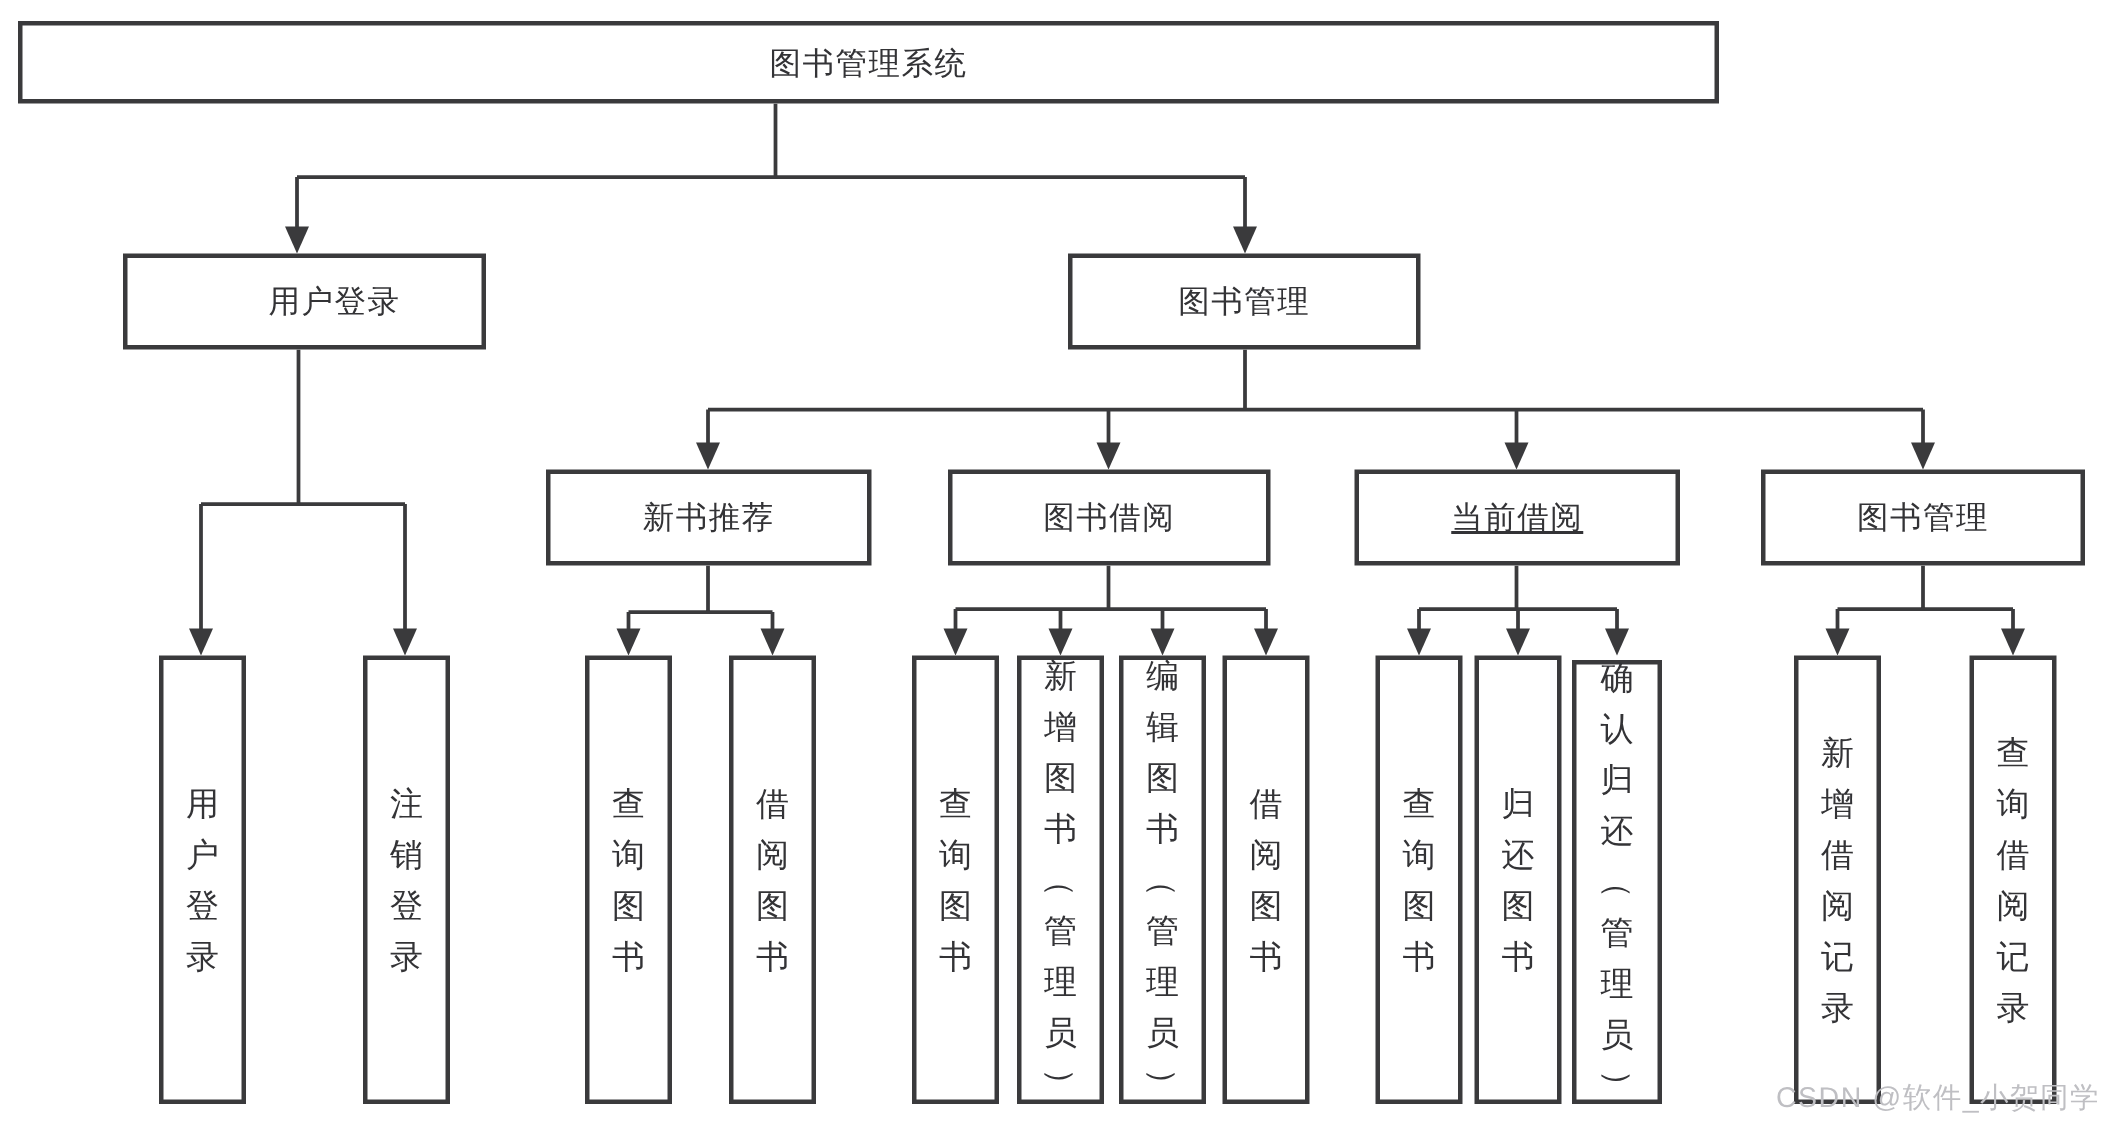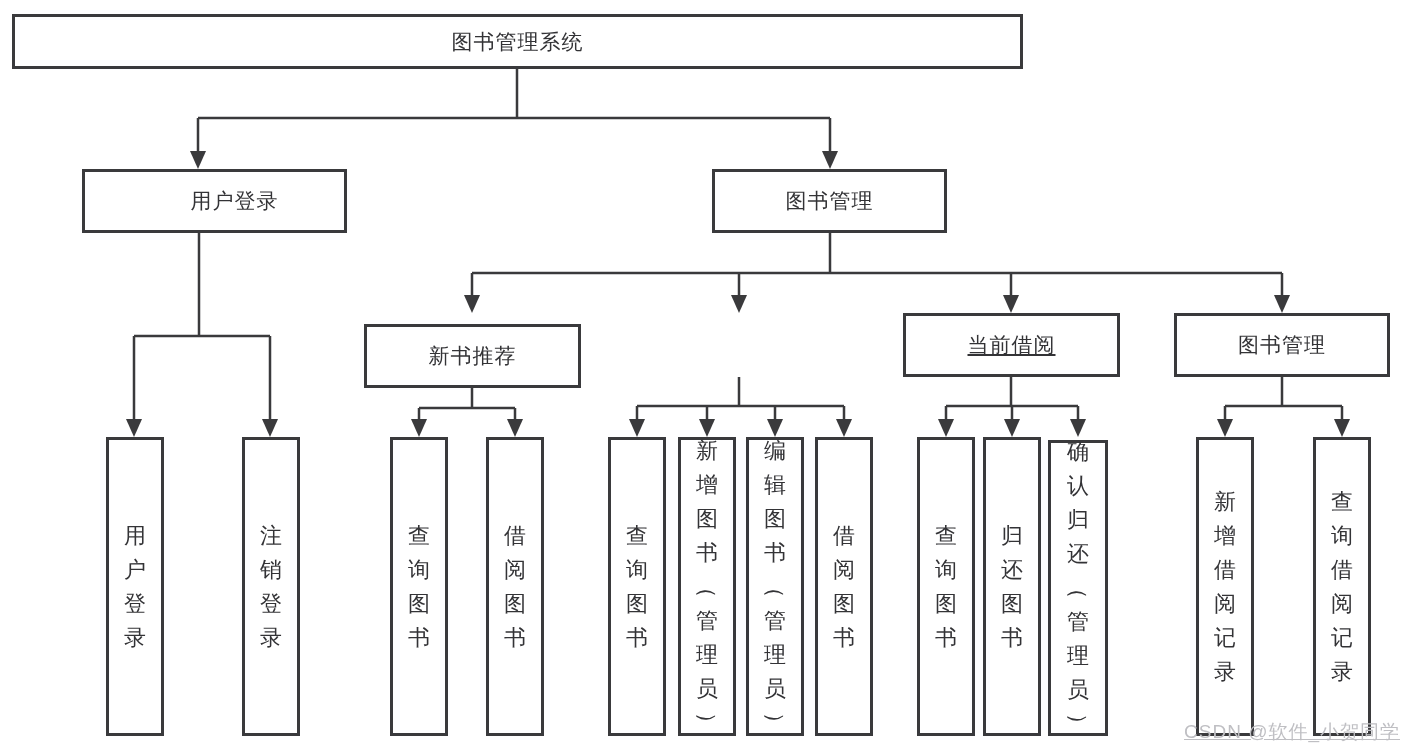--- a/index.html
+++ b/index.html
@@ -43,21 +43,20 @@
   }
   .vtext span.rot { transform: rotate(90deg); }
   .watermark {
     position: absolute;
     right: 5px;
     bottom: 2px;
     font-size: 19px;
     color: #bfbfc3;
     letter-spacing: 1px;
     white-space: nowrap;
-    text-decoration: underline;
   }
 </style>
 </head>
 <body>
 
 <div class="canvas">
 
   <svg class="wires" viewBox="0 0 1405 747" aria-hidden="true">
     <g stroke="#3a3a3c" stroke-width="2.5" fill="none">
       <path d="M517 69 V118 M198 118 H830 M198 118 V154 M830 118 V154"></path>
@@ -84,26 +83,27 @@
       <polygon points="775,437 767,419 783,419"></polygon>
       <polygon points="844,437 836,419 852,419"></polygon>
       <polygon points="946,437 938,419 954,419"></polygon>
       <polygon points="1012,437 1004,419 1020,419"></polygon>
       <polygon points="1078,437 1070,419 1086,419"></polygon>
       <polygon points="1225,437 1217,419 1233,419"></polygon>
       <polygon points="1342,437 1334,419 1350,419"></polygon>
     </g>
   </svg>
 
-  <div class="node hbox" style="left:12px; top:14px; width:1011px; height:55px;">图书管理系统</div>
-
-  <div class="node hbox" style="left:82px; top:169px; width:265px; height:64px;padding-left:40px;">用户登录</div>
+  <div class="node hbox" style="left:12px; top:14px; width:1134px; height:55px;">图书管理系统</div>
+
+  <div class="node hbox" style="left:82px; top:169px; width:242px; height:64px;padding-left:40px;">用户登录</div>
   <div class="node hbox" style="left:712px; top:169px; width:235px; height:64px;">图书管理</div>
 
-  <div class="node hbox" style="left:364px; top:324px; width:217px; height:64px;">新书推荐</div>
+  <div class="node hbox" style="left:364px; top:313px; width:217px; height:64px;">新书推荐</div>
+  <div class="node hbox" style="left:632px; top:313px; width:215px; height:64px;">图书借阅</div>
   <div class="node hbox" style="left:903px; top:313px; width:217px; height:64px;text-decoration:underline;">当前借阅</div>
   <div class="node hbox" style="left:1174px; top:313px; width:216px; height:64px;">图书管理</div>
 
   <div class="node vbox" style="left:106px; top:437px; width:58px; height:299px;">
     <div class="vtext">
         <span>用</span>
         <span>户</span>
         <span>登</span>
         <span>录</span>
       </div>

